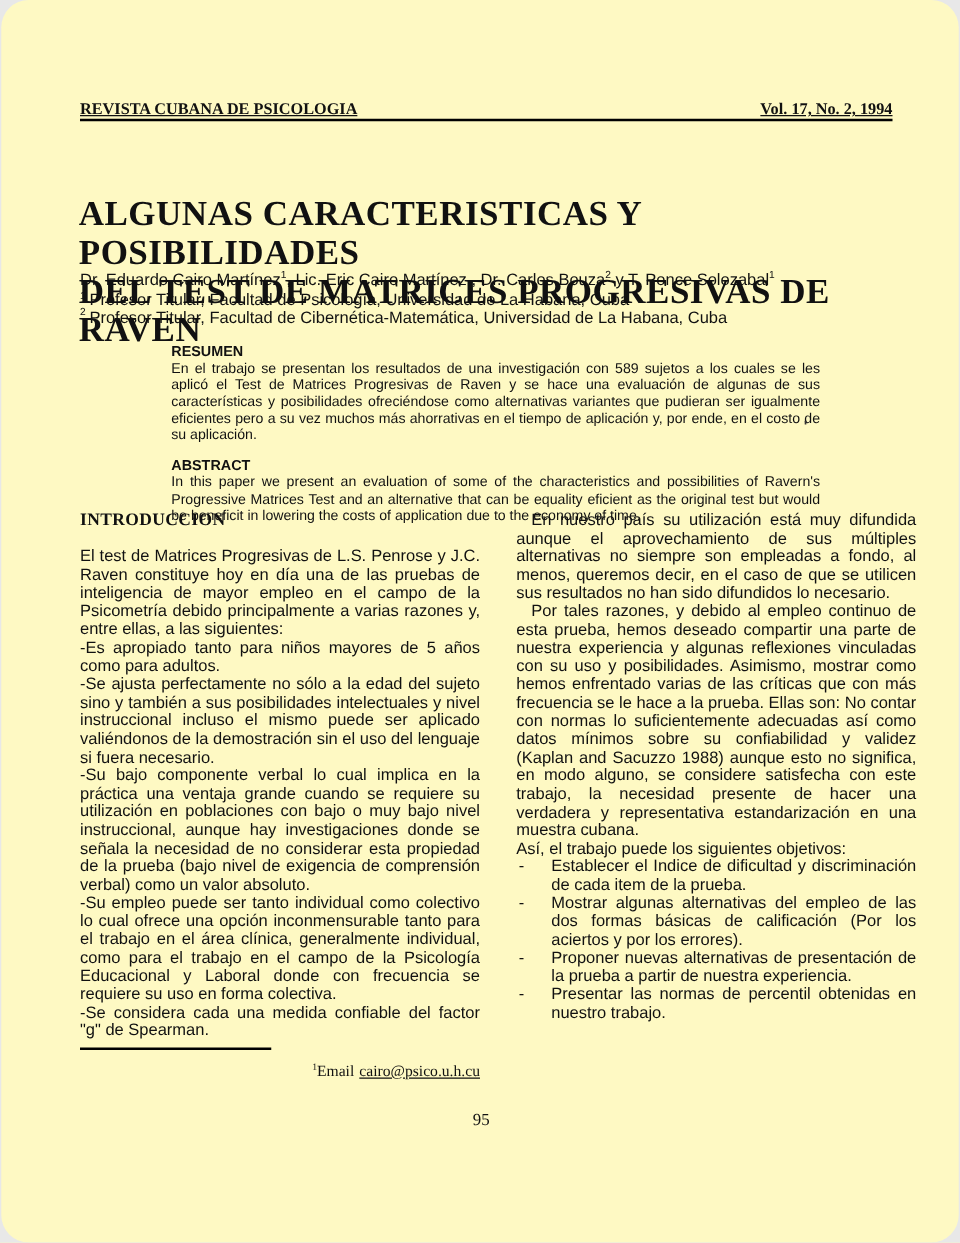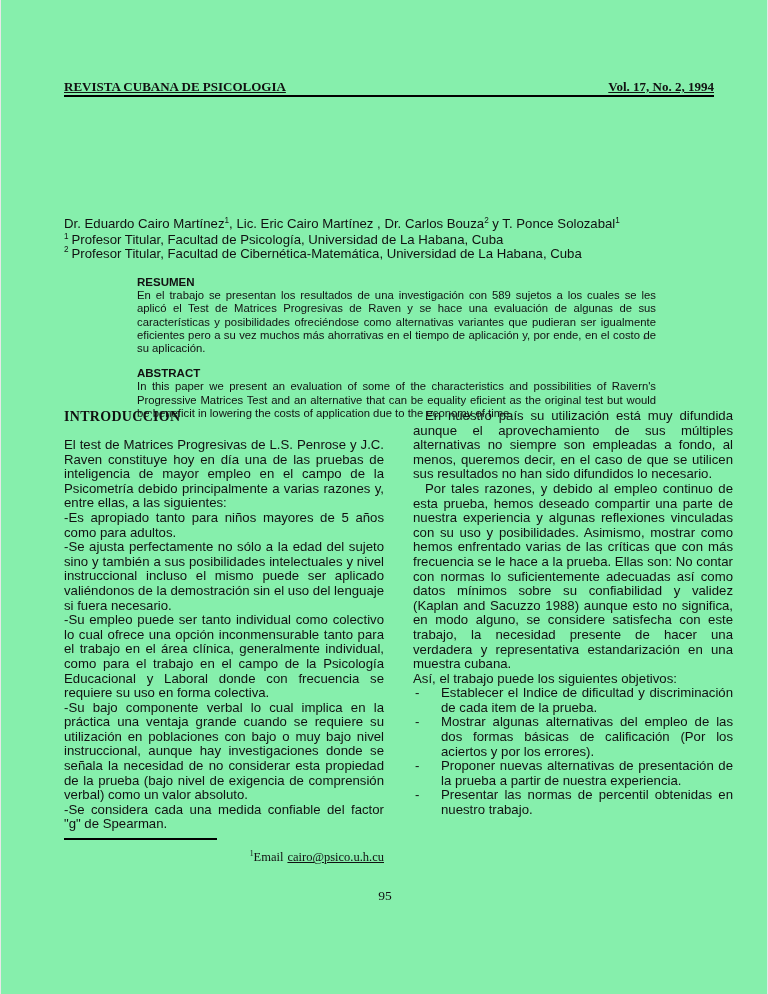--- a/index.html
+++ b/index.html
@@ -2,23 +2,24 @@
 <html><head>
 <meta charset="utf-8">
 <style>
   * { box-sizing: border-box; }
   html, body { margin: 0; padding: 0; background: #e8e8e8; }
   .page {
     position: relative;
     width: 766px;
     height: 994px;
     margin: 0 auto;
-    background: #86efac;
+    background: #fef9c3;
     color: #111;
     overflow: hidden;
+    border-radius: 22px;
   }
 
   
   .running-head {
     position: absolute;
     top: 79px; left: 63px; width: 650px;
     display: flex; justify-content: space-between; align-items: flex-end;
     border-bottom: 2px solid #000;
     padding-bottom: 1px;
     font: bold 13px/15px "Liberation Serif", serif;
@@ -120,20 +121,24 @@
 </head>
 <body>
 
 <div class="page">
 
   <div class="running-head">
     <span>REVISTA CUBANA DE PSICOLOGIA</span>
     <span>Vol. 17, No. 2, 1994</span>
   </div>
 
+  <h1 class="title">
+    <div>ALGUNAS CARACTERISTICAS Y POSIBILIDADES</div>
+    <div>DEL TEST DE MATRICES PROGRESIVAS DE RAVEN</div>
+  </h1>
 
   <div class="authors">
     <span><span>Dr. Eduardo Cairo Martínez</span><sup>1</sup></span><span><span>, Lic. Eric Cairo Martínez , Dr. Carlos Bouza</span><sup>2</sup></span><span><span> y T. Ponce Solozabal</span><sup>1</sup></span>
   </div>
 
   <div class="affiliations">
     <div class="aff"><sup>1</sup><span>Profesor Titular, Facultad de Psicología, Universidad de La Habana, Cuba</span></div>
     <div class="aff"><sup>2</sup><span>Profesor Titular, Facultad de Cibernética-Matemática, Universidad de La Habana, Cuba</span></div>
   </div>
 
@@ -146,22 +151,22 @@
 
   <span class="stray">'</span>
 
   <div class="columns">
 
     <div class="col-left">
       <h2 class="intro-heading">INTRODUCCION</h2>
       <p class="body-par">El test de Matrices Progresivas de L.S. Penrose y J.C. Raven constituye hoy en día una de las pruebas de inteligencia de mayor empleo en el campo de la Psicometría debido principalmente a varias razones y, entre ellas, a las siguientes:</p>
       <p class="body-par">-Es apropiado tanto para niños mayores de 5 años como para adultos.</p>
       <p class="body-par">-Se ajusta perfectamente no sólo a la edad del sujeto sino y también a sus posibilidades intelectuales y nivel instruccional incluso el mismo puede ser aplicado valiéndonos de la demostración sin el uso del lenguaje si fuera necesario.</p>
+      <p class="body-par">-Su bajo componente verbal lo cual implica en la práctica una ventaja grande cuando se requiere su utilización en poblaciones con bajo o muy bajo nivel instruccional, aunque hay investigaciones donde se señala la necesidad de no considerar esta propiedad de la prueba (bajo nivel de exigencia de comprensión verbal) como un valor absoluto.</p>
       <p class="body-par">-Su empleo puede ser tanto individual como colectivo lo cual ofrece una opción inconmensurable tanto para el trabajo en el área clínica, generalmente individual, como para el trabajo en el campo de la Psicología Educacional y Laboral donde con frecuencia se requiere su uso en forma colectiva.</p>
-      <p class="body-par">-Su bajo componente verbal lo cual implica en la práctica una ventaja grande cuando se requiere su utilización en poblaciones con bajo o muy bajo nivel instruccional, aunque hay investigaciones donde se señala la necesidad de no considerar esta propiedad de la prueba (bajo nivel de exigencia de comprensión verbal) como un valor absoluto.</p>
       <p class="body-par">-Se considera cada una medida confiable del factor "g" de Spearman.</p>
     </div>
 
     <div class="col-right">
       <p class="body-par indent">En nuestro país su utilización está muy difundida aunque el aprovechamiento de sus múltiples alternativas no siempre son empleadas a fondo, al menos, queremos decir, en el caso de que se utilicen sus resultados no han sido difundidos lo necesario.</p>
       <p class="body-par indent">Por tales razones, y debido al empleo continuo de esta prueba, hemos deseado compartir una parte de nuestra experiencia y algunas reflexiones vinculadas con su uso y posibilidades. Asimismo, mostrar como hemos enfrentado varias de las críticas que con más frecuencia se le hace a la prueba. Ellas son: No contar con normas lo suficientemente adecuadas así como datos mínimos sobre su confiabilidad y validez (Kaplan and Sacuzzo 1988) aunque esto no significa, en modo alguno, se considere satisfecha con este trabajo, la necesidad presente de hacer una verdadera y representativa estandarización en una muestra cubana.</p>
       <p class="body-par">Así, el trabajo puede los siguientes objetivos:</p>
 
       <div class="objective">
         <span class="obj-marker">-</span>

